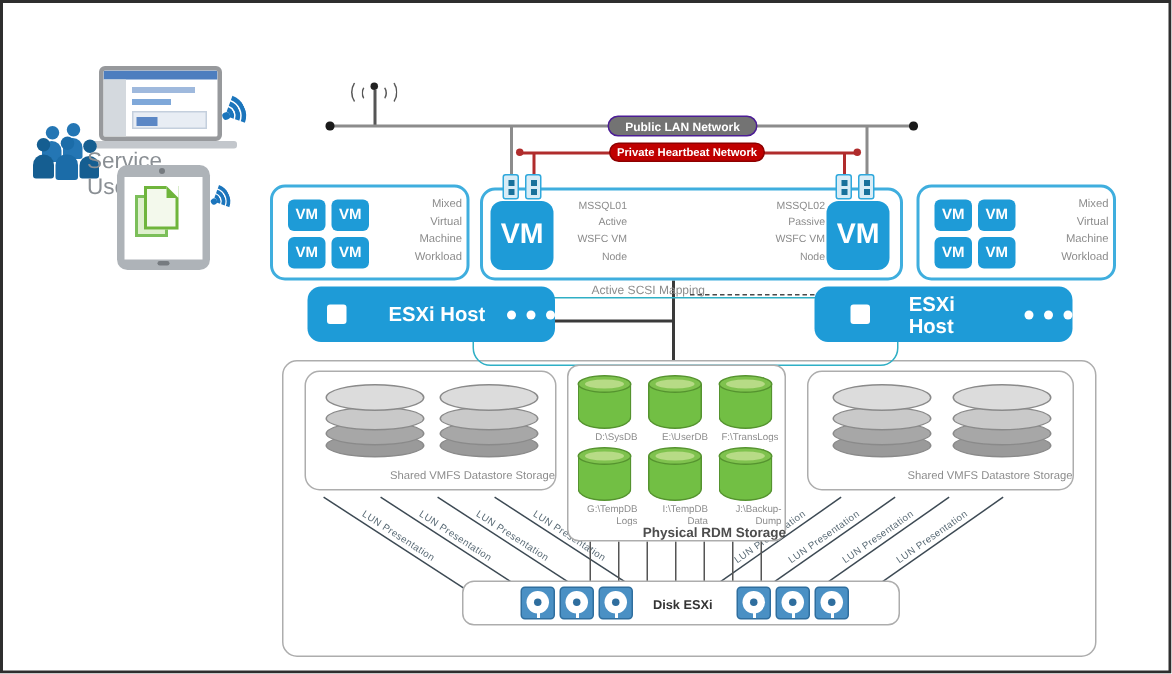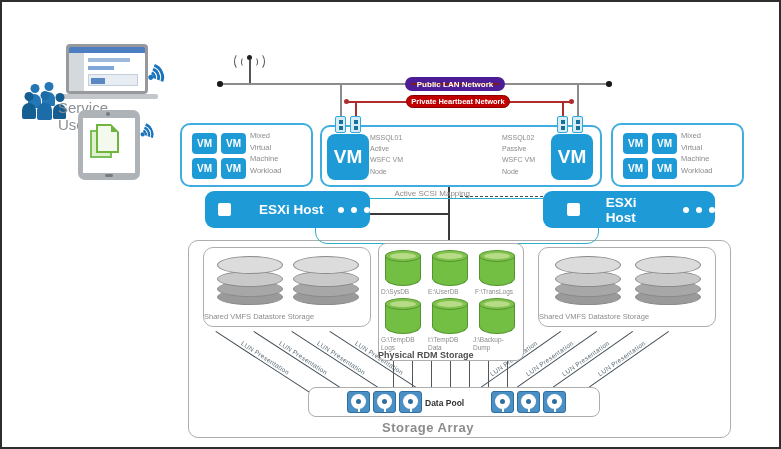--- a/index.html
+++ b/index.html
@@ -2,29 +2,29 @@
 <html><head>
 <meta charset="utf-8">
 <style>
   * { margin:0; padding:0; box-sizing:border-box; }
   html,body { background:#fff; }
   body { font-family:"Liberation Sans", sans-serif; }
   #canvas { position:relative; width:781px; height:449px; background:#fff;
             border:2px solid #2e2e2e; overflow:hidden; }
   .abs { position:absolute; }
   .pre { white-space:pre-line; }
-  .ctr { text-align:left; }
+  .ctr { text-align:right; }
 
   
   .t-gray  { color:#8C8C8C; }
 
   
   .pill { display:flex; align-items:center; justify-content:center; color:#fff;
           font-weight:bold; border-radius:8px; }
-  .pill-lan { background:#7f1d1d; border:6px solid #4c1d95; font-size:8px; }
+  .pill-lan { background:#737373; border:1px solid #4c1d95; font-size:8px; }
   .pill-hb  { background:#C00000; border:1px solid #8e0000; font-size:7.5px; }
 
   
   .vmbox   { background:#1E9BD7; color:#fff; font-weight:bold; display:flex;
              align-items:center; justify-content:center; }
   .groupbox{ background:#fff; border:2px solid #3FAEDE; border-radius:10px; }
   .esxibar { background:#1E9BD7; border-radius:9px; display:flex; align-items:center; z-index:3; }
   .esxibar .sq { width:13px; height:13px; background:#fff; border-radius:2px; }
   .esxibar .lbl { color:#fff; font-weight:bold; font-size:13.5px; }
   .dots { display:flex; gap:7px; }
@@ -270,21 +270,20 @@
     <span class="sq"></span>
     <span class="lbl" style="margin-left:26px;">ESXi Host</span>
     <span class="dots" style="margin-left:14px;">
         <i></i>
         <i></i>
         <i></i>
       </span>
   </div>
 
   <div class="abs shell" style="left:186px;top:238px;width:543px;height:198px;z-index:0;"></div>
-  <div class="abs ctr t-gray" style="left:380px;top:418px;width:155px;font-size:13px;font-weight:bold;letter-spacing:.5px;z-index:2;">Storage Array</div>
 
   <div class="lun lun-l" style="left:214px;top:329px;">
       <span>LUN Presentation</span>
     </div>
   <div class="lun lun-l" style="left:252px;top:329px;">
       <span>LUN Presentation</span>
     </div>
   <div class="lun lun-l" style="left:290px;top:329px;">
       <span>LUN Presentation</span>
     </div>
@@ -389,21 +388,21 @@
   <div class="disk" style="left:371px;top:389px;z-index:3;">
       <span class="c"></span>
       <span class="s"></span>
       <span class="h"></span>
     </div>
   <div class="disk" style="left:397px;top:389px;z-index:3;">
       <span class="c"></span>
       <span class="s"></span>
       <span class="h"></span>
     </div>
-  <div class="abs ctr" style="left:423px;top:396px;width:50px;font-size:8.5px;font-weight:bold;color:#333;z-index:3;">Data Pool</div>
+  <div class="abs ctr" style="left:423px;top:396px;width:50px;font-size:8.5px;font-weight:bold;color:#333;z-index:3;">Disk ESXi</div>
   <div class="disk" style="left:489px;top:389px;z-index:3;">
       <span class="c"></span>
       <span class="s"></span>
       <span class="h"></span>
     </div>
   <div class="disk" style="left:515px;top:389px;z-index:3;">
       <span class="c"></span>
       <span class="s"></span>
       <span class="h"></span>
     </div>

